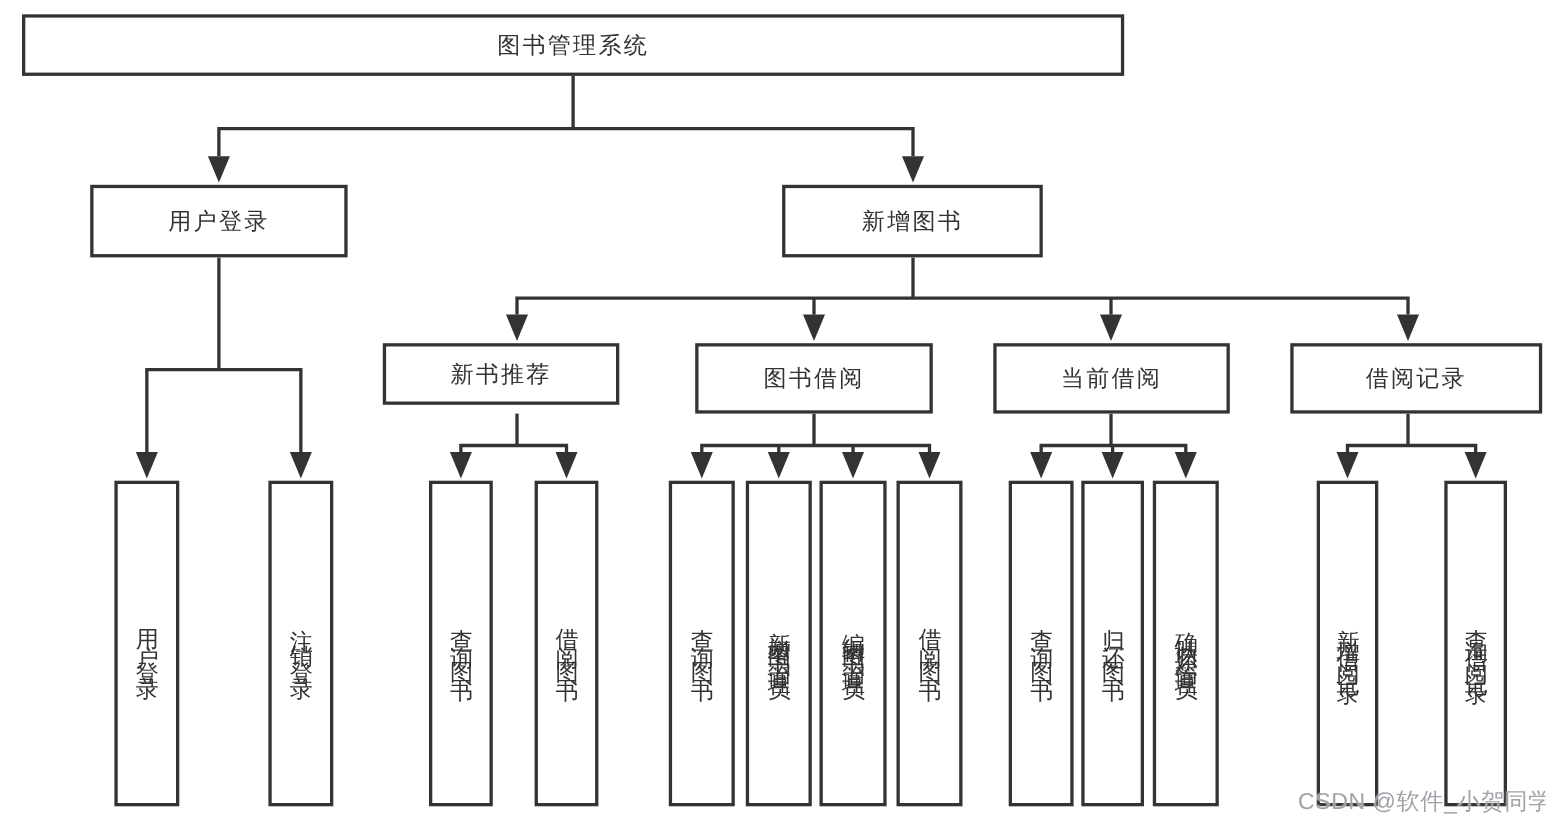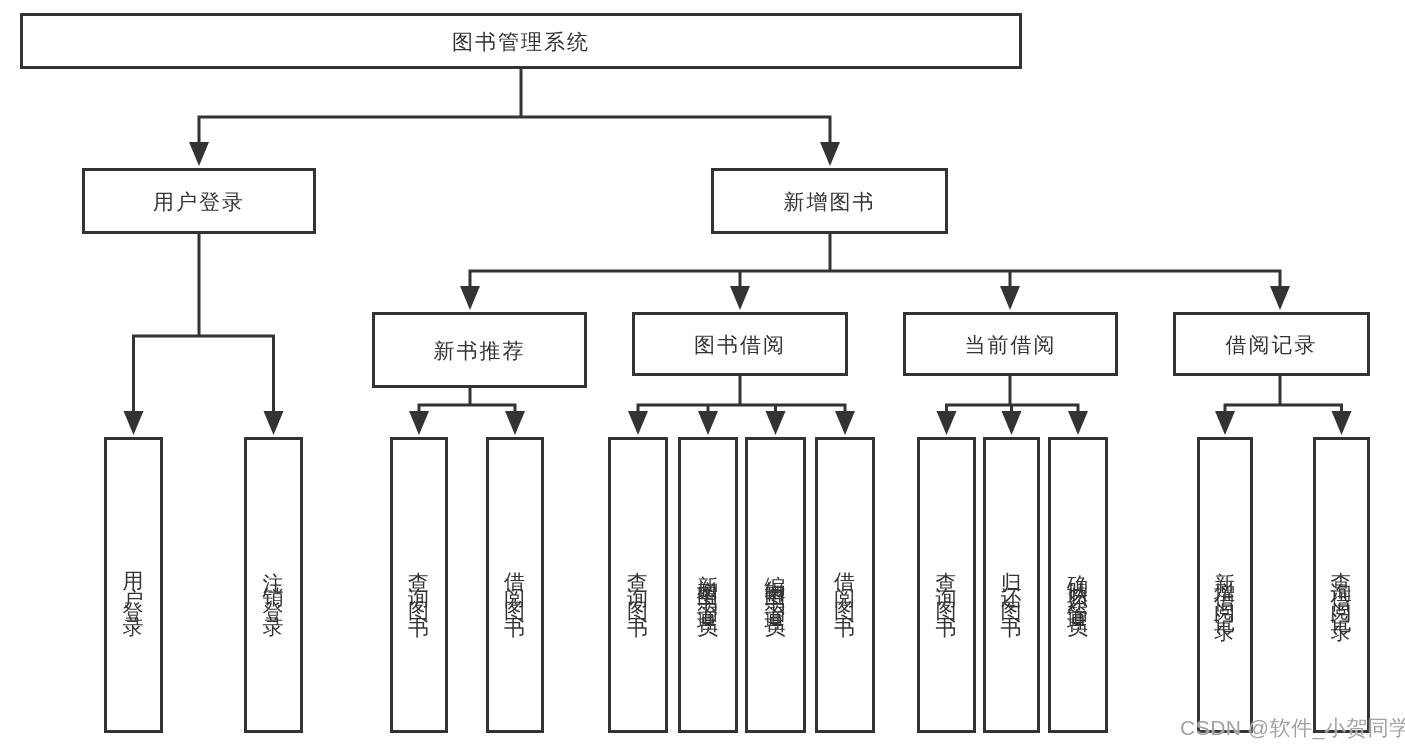--- a/index.html
+++ b/index.html
@@ -24,20 +24,21 @@
     background: #ffffff;
     border: 3px solid #333333;
     color: #333333;
     display: flex;
     align-items: center;
     justify-content: center;
     font-size: 21px;
     letter-spacing: 2px;
     z-index: 1;
     line-height: 1;
+    font-family: Liberation Serif, serif;
   }
   .leaf {
     writing-mode: vertical-rl;
     text-orientation: mixed;
     letter-spacing: 15px;
     font-size: 21px;
   }
   .leaf.mid { letter-spacing: 10px; }
   .leaf.tight { letter-spacing: 6px; }
   .watermark {
@@ -106,24 +107,24 @@
       <polygon points="1215,411 1235,411 1225,435"></polygon>
       <polygon points="1331.5,411 1351.5,411 1341.5,435"></polygon>
     </g>
   </svg>
 
   <div class="node" style="left:20px; top:13px; width:1002px; height:56px;">图书管理系统</div>
 
   <div class="node" style="left:82px; top:168px; width:234px; height:66px;">用户登录</div>
   <div class="node" style="left:711px; top:168px; width:237px; height:66px;">新增图书</div>
 
-  <div class="node" style="left:372px; top:312px; width:215px; height:76px;">新书推荐</div>
+  <div class="node" style="left:348px; top:312px; width:215px; height:56px;">新书推荐</div>
   <div class="node" style="left:903px; top:312px; width:215px; height:64px;">当前借阅</div>
   <div class="node" style="left:632px; top:312px; width:216px; height:64px;">图书借阅</div>
-  <div class="node" style="left:1173px; top:312px; width:197px; height:64px;">借阅记录</div>
+  <div class="node" style="left:1173px; top:312px; width:229px; height:64px;">借阅记录</div>
 
   <div class="node leaf" style="left:104px; top:437px; width:59px; height:296px;">用户登录</div>
   <div class="node leaf" style="left:244px; top:437px; width:59px; height:296px;">注销登录</div>
 
   <div class="node leaf" style="left:390px; top:437px; width:58px; height:296px;">查询图书</div>
   <div class="node leaf" style="left:486px; top:437px; width:58px; height:296px;">借阅图书</div>
 
   <div class="node leaf" style="left:608px; top:437px; width:60px; height:296px;">查询图书</div>
   <div class="node leaf tight" style="left:678px; top:437px; width:60px; height:296px;">新增图书（管理员）</div>
   <div class="node leaf tight" style="left:745px; top:437px; width:61px; height:296px;">编辑图书（管理员）</div>

